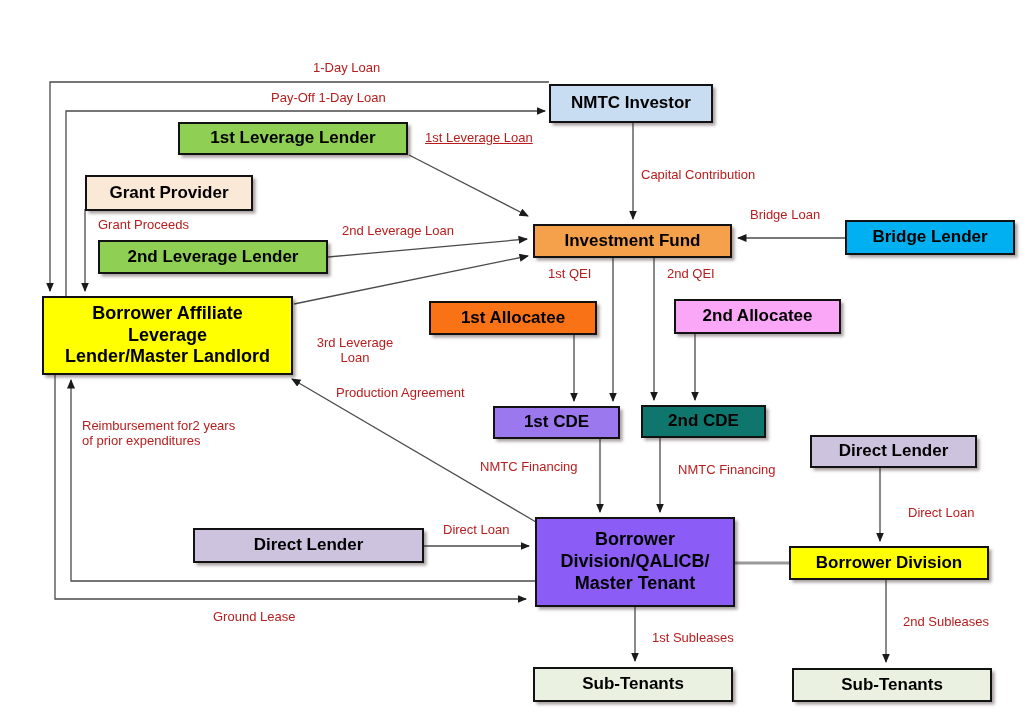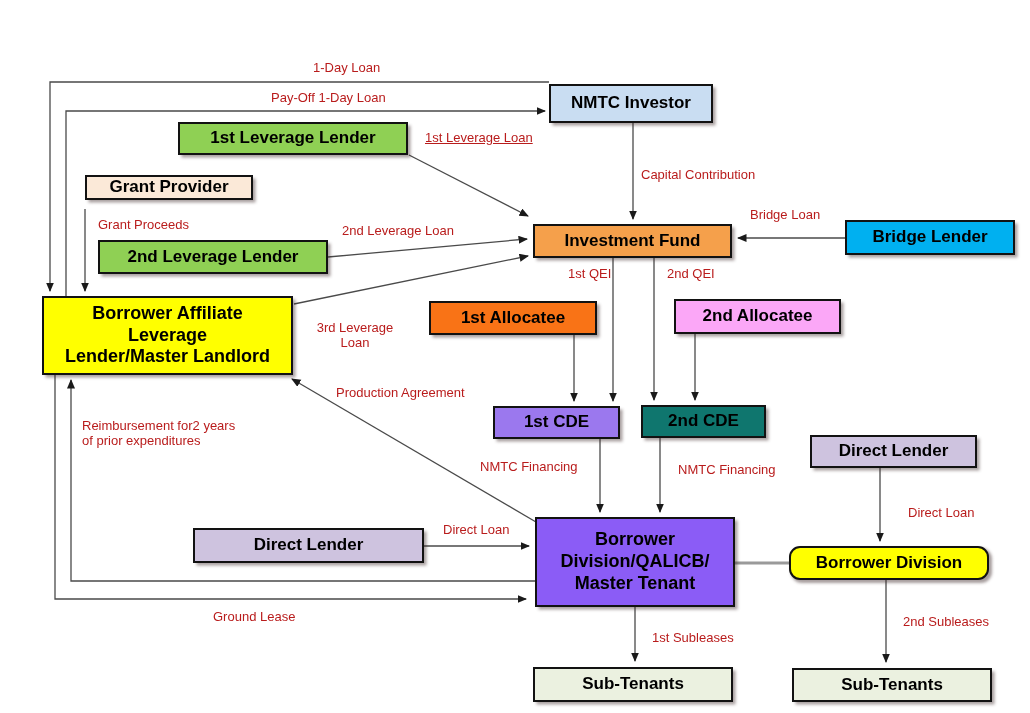--- a/index.html
+++ b/index.html
@@ -13,21 +13,21 @@
     border:2.5px solid #121212; box-sizing:border-box;
     font-weight:bold; font-size:17px; color:#000; text-align:center;
     white-space:pre-line; line-height:1.22;
     box-shadow:2.5px 2.5px 3px rgba(60,40,40,0.45);
   }
   .node.big { font-size:18px; }
   .elabel {
     position:absolute; font-size:13px; color:#b91c1c; white-space:pre-line;
     line-height:1.18;
   }
-  .elabel.center { text-align:center; }
+  .elabel.center { text-align:center;margin-top:15px; }
 </style>
 </head>
 <body>
 
 <div id="canvas">
 
   <svg id="edges" viewBox="0 0 1030 713" xmlns="http://www.w3.org/2000/svg">
     <defs>
       <marker id="arrow" markerUnits="userSpaceOnUse" markerWidth="12" markerHeight="10" refX="8.5" refY="4" orient="auto">
         <path d="M0,0 L9.5,4 L0,8 z" fill="#1a1a1a"></path>
@@ -74,21 +74,21 @@
       <polyline points="55,375 55,599 526,599" marker-end="url(#arrow)"></polyline>
     </g>
 
     <line x1="735" y1="563" x2="790" y2="563" stroke="#9a9a9a" stroke-width="3"></line>
   </svg>
 
   <div class="node" style="left: 549px; top: 84px; width: 164px; height: 39px; background-color: rgb(201, 221, 242);">NMTC Investor</div>
 
   <div class="node" style="left: 178px; top: 122px; width: 230px; height: 33px; background-color: rgb(143, 208, 84);">1st Leverage Lender</div>
 
-  <div class="node" style="left: 85px; top: 175px; width: 168px; height: 25px; background-color: rgb(251, 233, 216);">Grant Provider</div>
+  <div class="node" style="left: 85px; top: 175px; width: 168px; height: 36px; background-color: rgb(251, 233, 216);">Grant Provider</div>
 
   <div class="node" style="left: 98px; top: 240px; width: 230px; height: 34px; background-color: rgb(143, 208, 84);">2nd Leverage Lender</div>
 
   <div class="node" style="left: 533px; top: 224px; width: 199px; height: 34px; background-color: rgb(245, 160, 75);">Investment Fund</div>
 
   <div class="node" style="left: 845px; top: 220px; width: 170px; height: 35px; background-color: rgb(0, 176, 240);">Bridge Lender</div>
 
   <div class="node big" style="left: 42px; top: 296px; width: 251px; height: 79px; background-color: rgb(255, 255, 0);">Borrower Affiliate
 Leverage
 Lender/Master Landlord</div>
@@ -102,34 +102,34 @@
   <div class="node" style="left: 641px; top: 405px; width: 125px; height: 33px; background-color: #0f766e;">2nd CDE</div>
 
   <div class="node" style="left: 810px; top: 435px; width: 167px; height: 33px; background-color: rgb(206, 195, 223);">Direct Lender</div>
 
   <div class="node" style="left: 193px; top: 528px; width: 231px; height: 35px; background-color: rgb(206, 195, 223);">Direct Lender</div>
 
   <div class="node big" style="left: 535px; top: 517px; width: 200px; height: 90px; background-color: #8b5cf6;">Borrower
 Division/QALICB/
 Master Tenant</div>
 
-  <div class="node" style="left: 789px; top: 546px; width: 200px; height: 34px; background-color: rgb(255, 255, 0); border-radius: 11px;">Borrower Division</div>
+  <div class="node" style="left: 789px; top: 546px; width: 200px; height: 34px; background-color: rgb(255, 255, 0);">Borrower Division</div>
 
   <div class="node" style="left: 533px; top: 667px; width: 200px; height: 35px; background-color: rgb(235, 241, 224);">Sub-Tenants</div>
 
   <div class="node" style="left: 792px; top: 668px; width: 200px; height: 34px; background-color: rgb(235, 241, 224);">Sub-Tenants</div>
 
   <span class="elabel" style="left:313px;top:60px;">1-Day Loan</span>
   <span class="elabel" style="left:271px;top:90px;">Pay-Off 1-Day Loan</span>
   <span class="elabel" style="left:425px;top:130px;text-decoration:underline;">1st Leverage Loan</span>
   <span class="elabel" style="left:641px;top:167px;">Capital Contribution</span>
   <span class="elabel" style="left:750px;top:207px;">Bridge Loan</span>
   <span class="elabel" style="left:98px;top:217px;">Grant Proceeds</span>
   <span class="elabel" style="left:342px;top:223px;text-align:right;">2nd Leverage Loan</span>
-  <span class="elabel" style="left:548px;top:266px;margin-left:20px;">1st QEI</span>
+  <span class="elabel" style="left:548px;top:266px;">1st QEI</span>
   <span class="elabel" style="left:667px;top:266px;">2nd QEI</span>
   <span class="elabel center" style="left:310px;top:320px;width:90px;">3rd Leverage
 Loan</span>
   <span class="elabel" style="left:336px;top:385px;">Production Agreement</span>
   <span class="elabel" style="left:82px;top:418px;">Reimbursement for2 years
 of prior expenditures</span>
   <span class="elabel" style="left:480px;top:459px;">NMTC Financing</span>
   <span class="elabel" style="left:678px;top:462px;">NMTC Financing</span>
   <span class="elabel" style="left:908px;top:505px;">Direct Loan</span>
   <span class="elabel" style="left:443px;top:522px;">Direct Loan</span>

